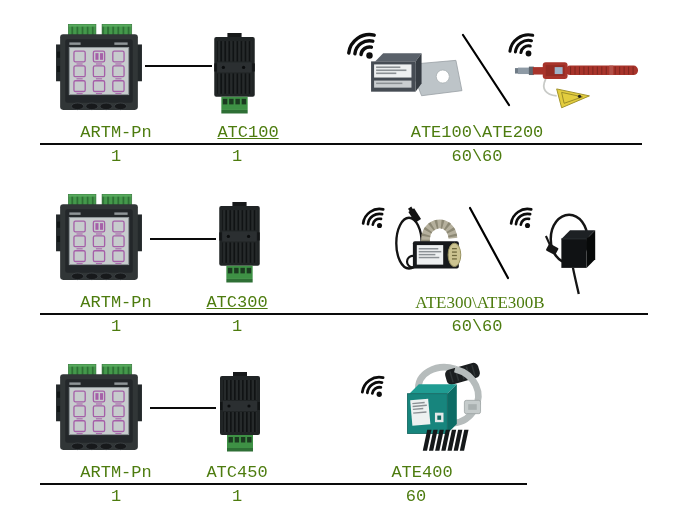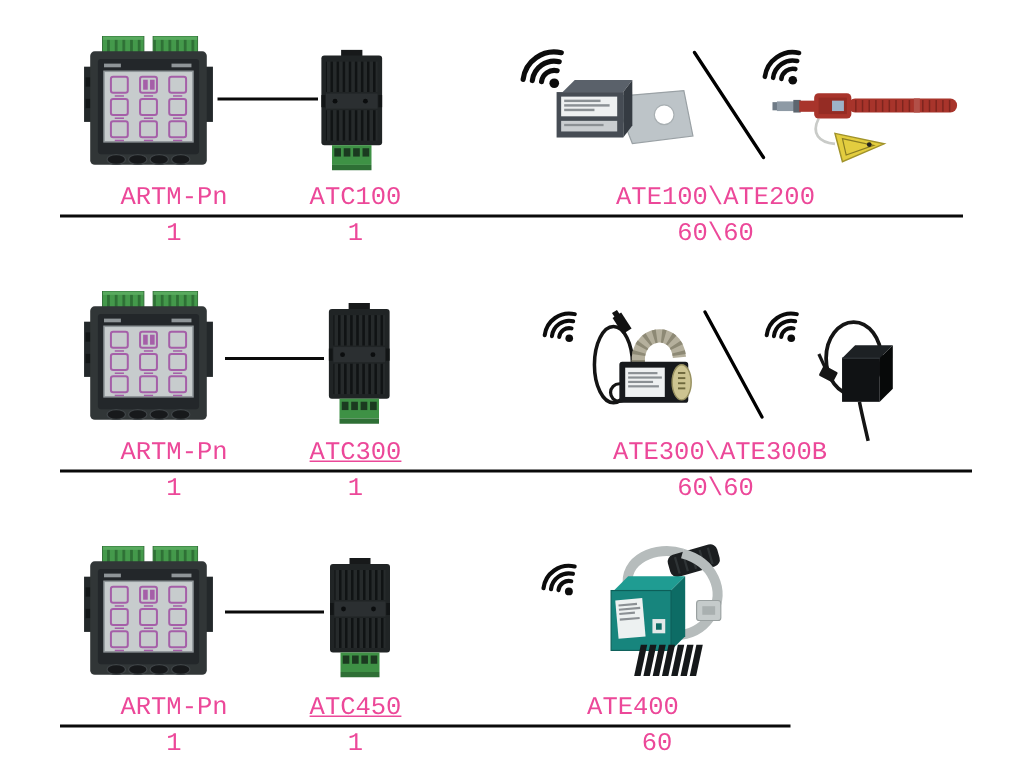--- a/index.html
+++ b/index.html
@@ -9,55 +9,55 @@
     overflow:hidden;
   }
   .dev { position:absolute; }
   .dev svg, .wifi svg, .diag { display:block; width:100%; height:100%; }
   .wifi { position:absolute; }
   .diag { position:absolute; }
   .conn { position:absolute; height:2.4px; background:#0a0a0a; }
   .rule { position:absolute; height:2.2px; background:#0a0a0a; }
   .model, .qty {
     position:absolute; transform:translateX(-50%);
-    white-space:nowrap; color:#ec4899; font-size:17px; line-height:19px;
+    white-space:nowrap; color:#4d7c0f; font-size:17px; line-height:19px;
   }
   
   .r1-artm{left:56px;top:24px;width:86px;height:90px;}
   .r1-conn{left:145px;top:65px;width:67px;}
   .r1-atc{left:212px;top:33px;width:45px;height:81px;}
   .r1-wifi1{left:341px;top:27px;width:38px;height:38px;}
   .r1-ate100{left:365px;top:47px;width:101px;height:53px;}
   .r1-diag{left:459px;top:32px;width:54px;height:76px;}
   .r1-wifi2{left:503px;top:28px;width:34px;height:34px;}
   .r1-ate200{left:513px;top:51px;width:129px;height:58px;}
   .r1-rule{left:40px;top:143px;width:602px;}
-  .r1-m1{left:116px;top:123px;} .r1-m2{left:237px;top:123px;} .r1-m3{left:477px;top:123px;text-align:center;}
+  .r1-m1{left:116px;top:123px;} .r1-m2{left:248px;top:123px;text-decoration:underline;} .r1-m3{left:477px;top:123px;text-align:center;}
   .r1-q1{left:116px;top:147px;} .r1-q2{left:237px;top:147px;} .r1-q3{left:477px;top:147px;}
   
   .r2-artm{left:56px;top:194px;width:86px;height:90px;}
   .r2-conn{left:150px;top:238px;width:66px;}
   .r2-atc{left:217px;top:202px;width:45px;height:81px;}
   .r2-wifi1{left:357px;top:203px;width:30px;height:30px;}
   .r2-ate300{left:392px;top:206px;width:76px;height:86px;}
   .r2-diag{left:466px;top:205px;width:46px;height:76px;}
   .r2-wifi2{left:505px;top:203px;width:30px;height:30px;}
   .r2-ate300b{left:543px;top:204px;width:58px;height:92px;}
   .r2-rule{left:40px;top:313px;width:608px;}
-  .r2-m1{left:116px;top:293px;} .r2-m2{left:237px;top:293px;text-decoration:underline;} .r2-m3{left:480px;top:293px;}
+  .r2-m1{left:116px;top:293px;} .r2-m2{left:237px;top:293px;text-decoration:underline;} .r2-m3{left:480px;top:293px;font-family:Liberation Serif, serif;}
   .r2-q1{left:116px;top:317px;} .r2-q2{left:237px;top:317px;} .r2-q3{left:477px;top:317px;}
   
   .r3-artm{left:56px;top:364px;width:86px;height:90px;}
   .r3-conn{left:150px;top:407px;width:66px;}
   .r3-atc{left:218px;top:372px;width:44px;height:80px;}
   .r3-wifi{left:356px;top:371px;width:31px;height:31px;}
   .r3-ate400{left:396px;top:357px;width:95px;height:100px;}
   .r3-rule{left:40px;top:483px;width:487px;}
-  .r3-m1{left:116px;top:463px;} .r3-m2{left:237px;top:463px;text-decoration:underline;} .r3-m3{left:422px;top:463px;}
-  .r3-q1{left:116px;top:487px;} .r3-q2{left:237px;top:487px;} .r3-q3{left:438px;top:487px;}
+  .r3-m1{left:116px;top:463px;} .r3-m2{left:237px;top:463px;} .r3-m3{left:422px;top:463px;}
+  .r3-q1{left:116px;top:487px;} .r3-q2{left:237px;top:487px;} .r3-q3{left:416px;top:487px;}
 </style>
 </head>
 <body>
 
 <div class="canvas">
 
   <svg width="0" height="0" style="position:absolute" aria-hidden="true">
     <defs>
       <pattern id="finPat" width="4" height="6" patternUnits="userSpaceOnUse">
         <rect width="4" height="6" fill="#262a2b"></rect>

